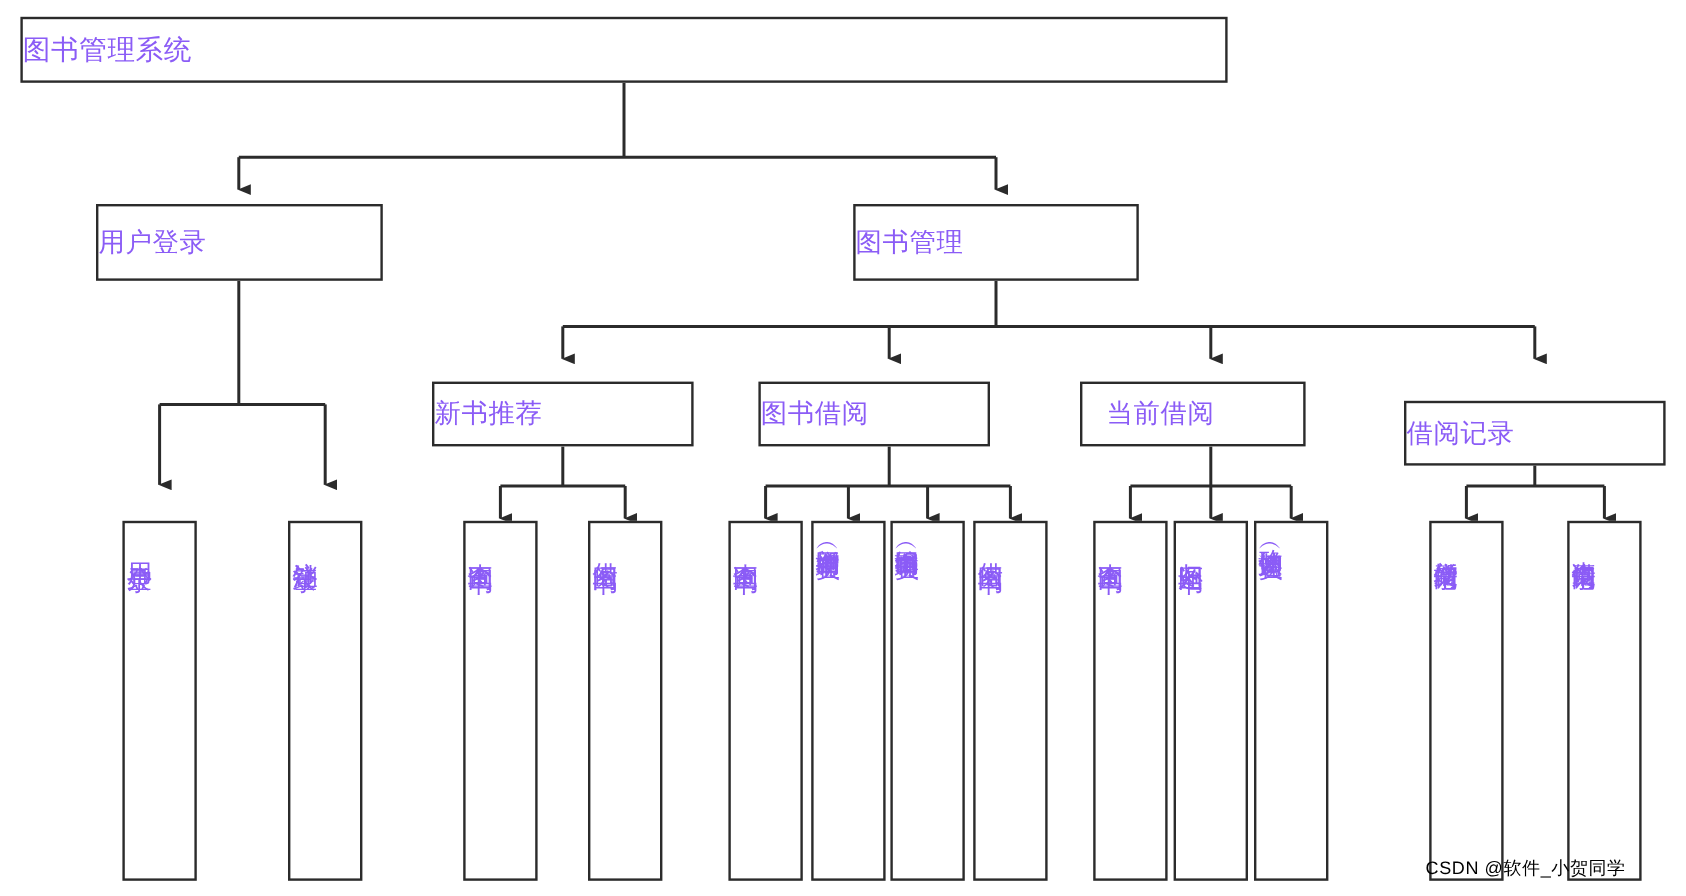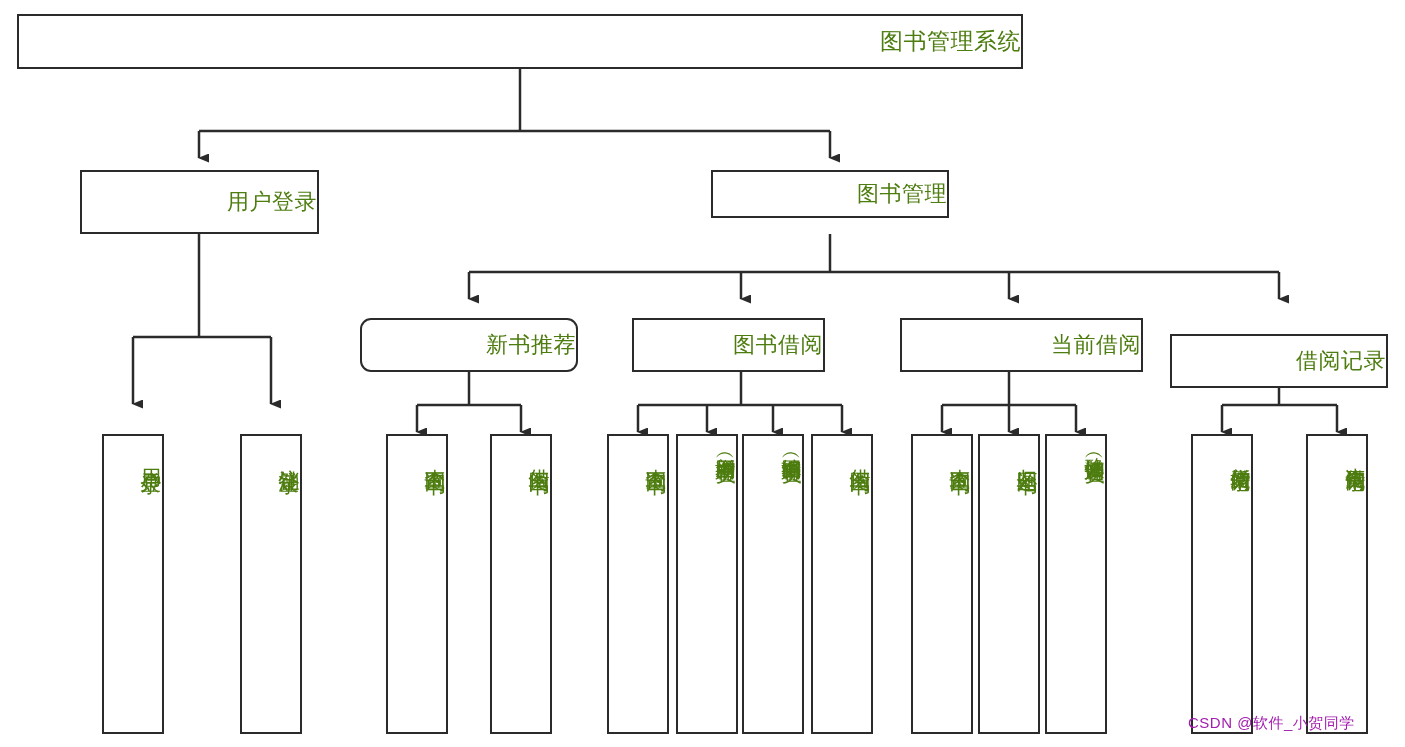--- a/index.html
+++ b/index.html
@@ -25,22 +25,22 @@
     height: 747px;
     pointer-events: none;
   }
   .node {
     position: absolute;
     box-sizing: border-box;
     background: #ffffff;
     border: 2.5px solid #2b2b2b;
     display: flex;
     align-items: center;
-    justify-content: flex-end;
-    color: #4d7c0f;
+    justify-content: flex-start;
+    color: #8b5cf6;
   }
   .node .lbl {
     display: block;
     text-align: center;
     line-height: 1.15;
     white-space: nowrap;
   }
   
   .h-node .lbl {
     font-size: 22px;
@@ -64,21 +64,21 @@
   }
   .v-node.tall-text .lbl {
     font-size: 20px;
     letter-spacing: 1px;
   }
   .watermark {
     position: absolute;
     left: 1188px;
     top: 714px;
     font-size: 15px;
-    color: #a21caf;
+    color: #000000;
     white-space: nowrap;
     letter-spacing: 0.5px;
   }
 </style>
 </head>
 <body>
 
 <div id="canvas">
 
   <svg id="wires" viewBox="0 0 1405 747" xmlns="http://www.w3.org/2000/svg">
@@ -131,31 +131,31 @@
     </g>
   </svg>
 
   <div class="node h-node root" style="left:17px; top:14px; width:1006px; height:55px;">
     <span class="lbl">图书管理系统</span>
   </div>
 
   <div class="node h-node" style="left:80px; top:170px; width:239px; height:64px;">
     <span class="lbl">用户登录</span>
   </div>
-  <div class="node h-node" style="left:711px; top:170px; width:238px; height:48px;">
+  <div class="node h-node" style="left:711px; top:170px; width:238px; height:64px;">
     <span class="lbl">图书管理</span>
   </div>
 
-  <div class="node h-node" style="left:360px; top:318px; width:218px; height:54px;border-radius:11px;">
+  <div class="node h-node" style="left:360px; top:318px; width:218px; height:54px;">
     <span class="lbl">新书推荐</span>
   </div>
   <div class="node h-node" style="left:632px; top:318px; width:193px; height:54px;">
     <span class="lbl">图书借阅</span>
   </div>
-  <div class="node h-node" style="left:900px; top:318px; width:243px; height:54px;">
+  <div class="node h-node" style="left:900px; top:318px; width:188px; height:54px;padding-left:20px;">
     <span class="lbl">当前借阅</span>
   </div>
   <div class="node h-node" style="left:1170px; top:318px; width:218px; height:54px;margin-top:16px;">
     <span class="lbl">借阅记录</span>
   </div>
 
   <div class="node v-node" style="left:102px; top:434px; width:62px; height:300px;">
     <span class="lbl">用户登录</span>
   </div>
   <div class="node v-node" style="left:240px; top:434px; width:62px; height:300px;">

